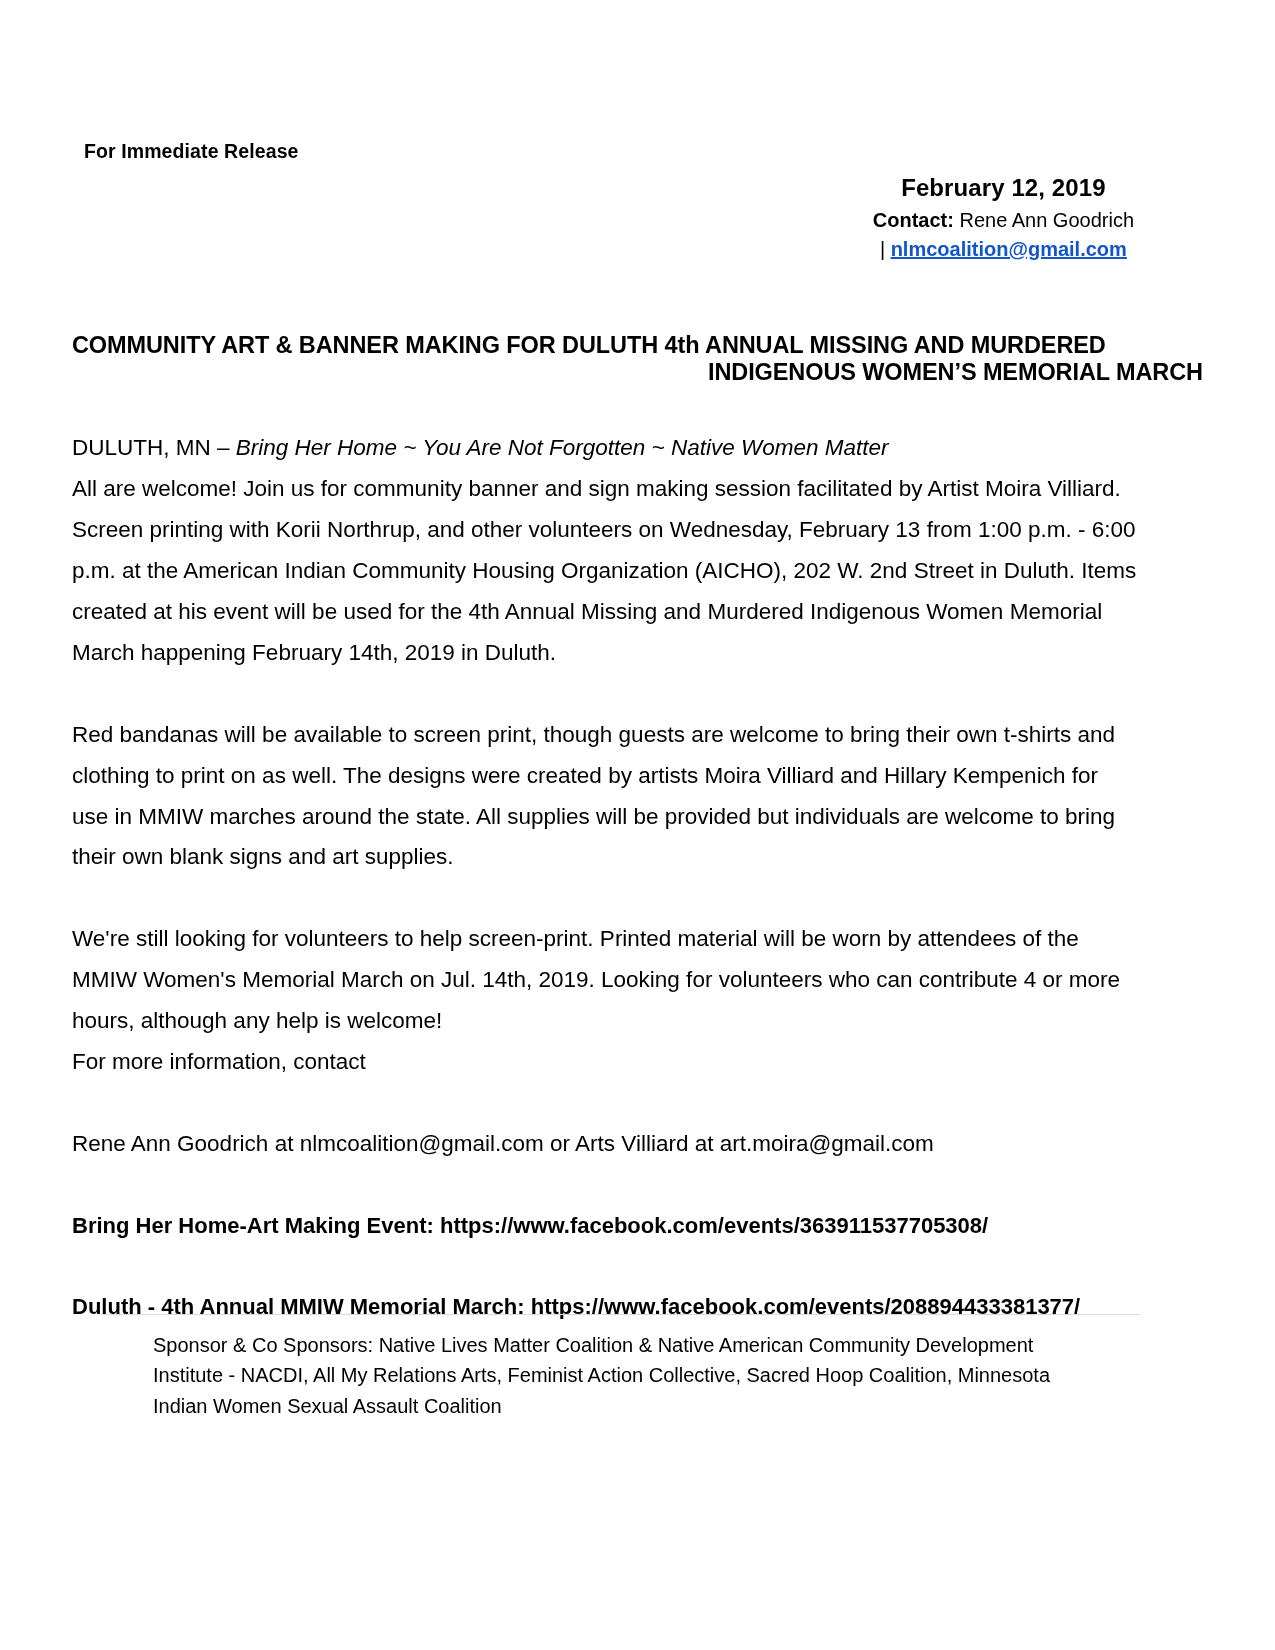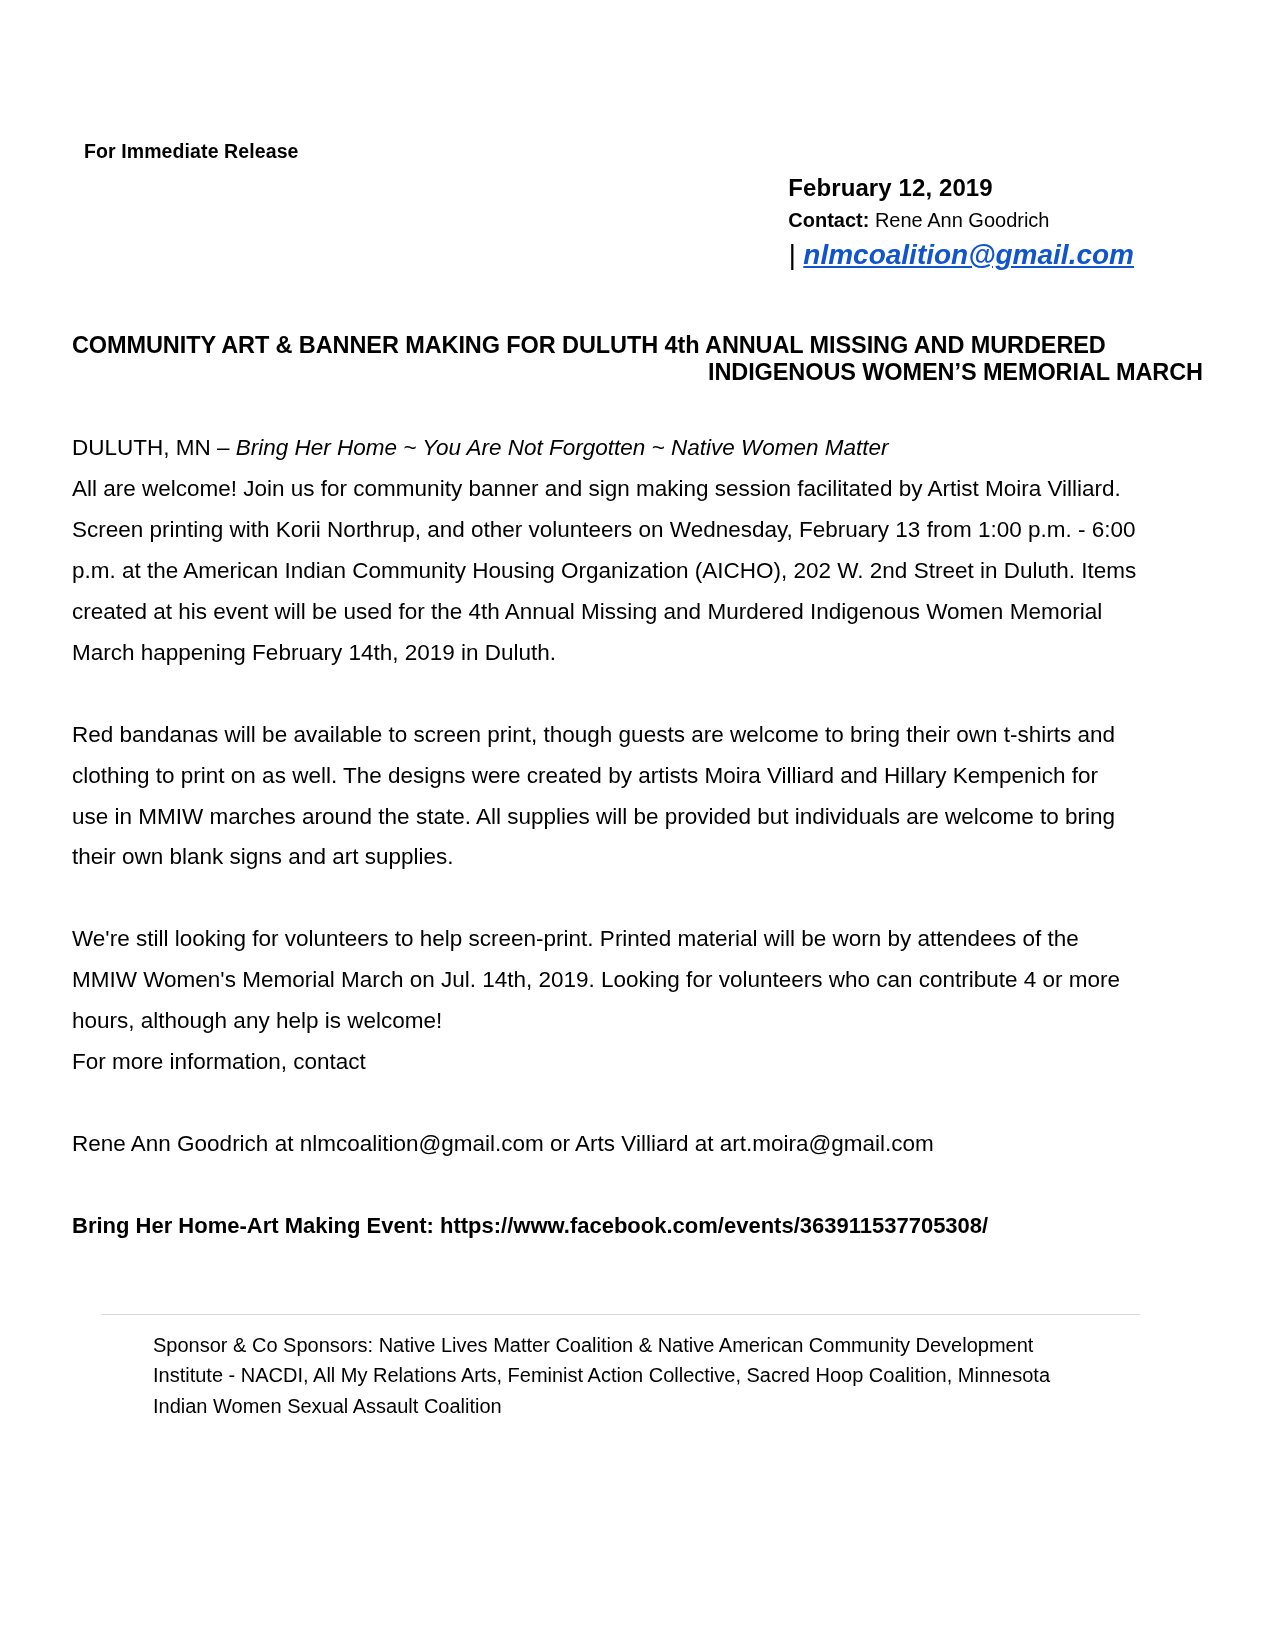--- a/index.html
+++ b/index.html
@@ -31,40 +31,39 @@
     left: 84px;
     top: 140px;
     font-size: 19.5px;
     font-weight: bold;
     letter-spacing: 0.1px;
   }
   .header-right {
     position: absolute;
     right: 141px;
     top: 172px;
-    text-align: left;
+    text-align: center;
     line-height: 1.36;
   }
   .header-date {
     font-size: 24px;
     font-weight: bold;
     letter-spacing: 0.1px;
     white-space: nowrap;
   }
   .header-contact {
     font-size: 20px;
     white-space: nowrap;
     margin-top: 2px;
   }
   .header-contact .lbl { font-weight: bold; }
   .header-email-line {
-    font-size: 28px;
+    font-size: 20px;
     white-space: nowrap;
     margin-top: 2px;
-    font-style: italic;
   }
   .header-email-line .pipe {
     color: #000000;
     font-weight: normal;
   }
   .email-link {
     color: #1155cc;
     font-weight: bold;
     text-decoration: underline;
     cursor: pointer;
@@ -160,20 +159,21 @@
     <p><span>DULUTH, MN –</span> <span class="ital">Bring Her Home ~ You Are Not Forgotten ~ Native Women Matter</span></p>
     <p class="spaced-after">All are welcome! Join us for community banner and sign making session facilitated by Artist Moira Villiard. Screen printing with Korii Northrup, and other volunteers on Wednesday, February 13 from 1:00 p.m. - 6:00 p.m. at the American Indian Community Housing Organization (AICHO), 202 W. 2nd Street in Duluth.  Items created at his event will be used for the 4th Annual Missing and Murdered Indigenous Women Memorial March happening February 14th, 2019 in Duluth.</p>
     <p class="spaced-after">Red bandanas will be available to screen print, though guests are welcome to bring their own t-shirts and clothing to print on as well. The designs were created by artists Moira Villiard and Hillary Kempenich for use in MMIW marches around the state. All supplies will be provided but individuals are welcome to bring their own blank signs and art supplies.</p>
     <p>We're still looking for volunteers to help screen-print. Printed material will be worn by attendees of the MMIW Women's Memorial March on Jul. 14th, 2019. Looking for volunteers who can contribute 4 or more hours, although any help is welcome!</p>
     <p>For more information, contact</p>
     <div class="gap-line"></div>
     <p>Rene Ann Goodrich at nlmcoalition@gmail.com or Arts Villiard at art.moira@gmail.com</p>
     <div class="gap-line"></div>
     <p class="link-line"><span class="lead">Bring Her Home-Art Making Event:</span> <span class="link-url">https://www.facebook.com/events/363911537705308/</span></p>
     <div class="gap-line"></div>
+    <p class="link-line"><span class="lead">Duluth - 4th Annual MMIW Memorial March:</span> <span class="link-url">https://www.facebook.com/events/208894433381377/</span></p>
   </div>
 
   <hr class="divider">
 
   <div class="footer-block">
     <p>Sponsor &amp; Co Sponsors: Native Lives Matter Coalition &amp; Native American Community Development Institute - NACDI, All My Relations Arts, Feminist Action Collective, Sacred Hoop Coalition, Minnesota Indian Women Sexual Assault Coalition</p>
   </div>
 
 </div>
 

